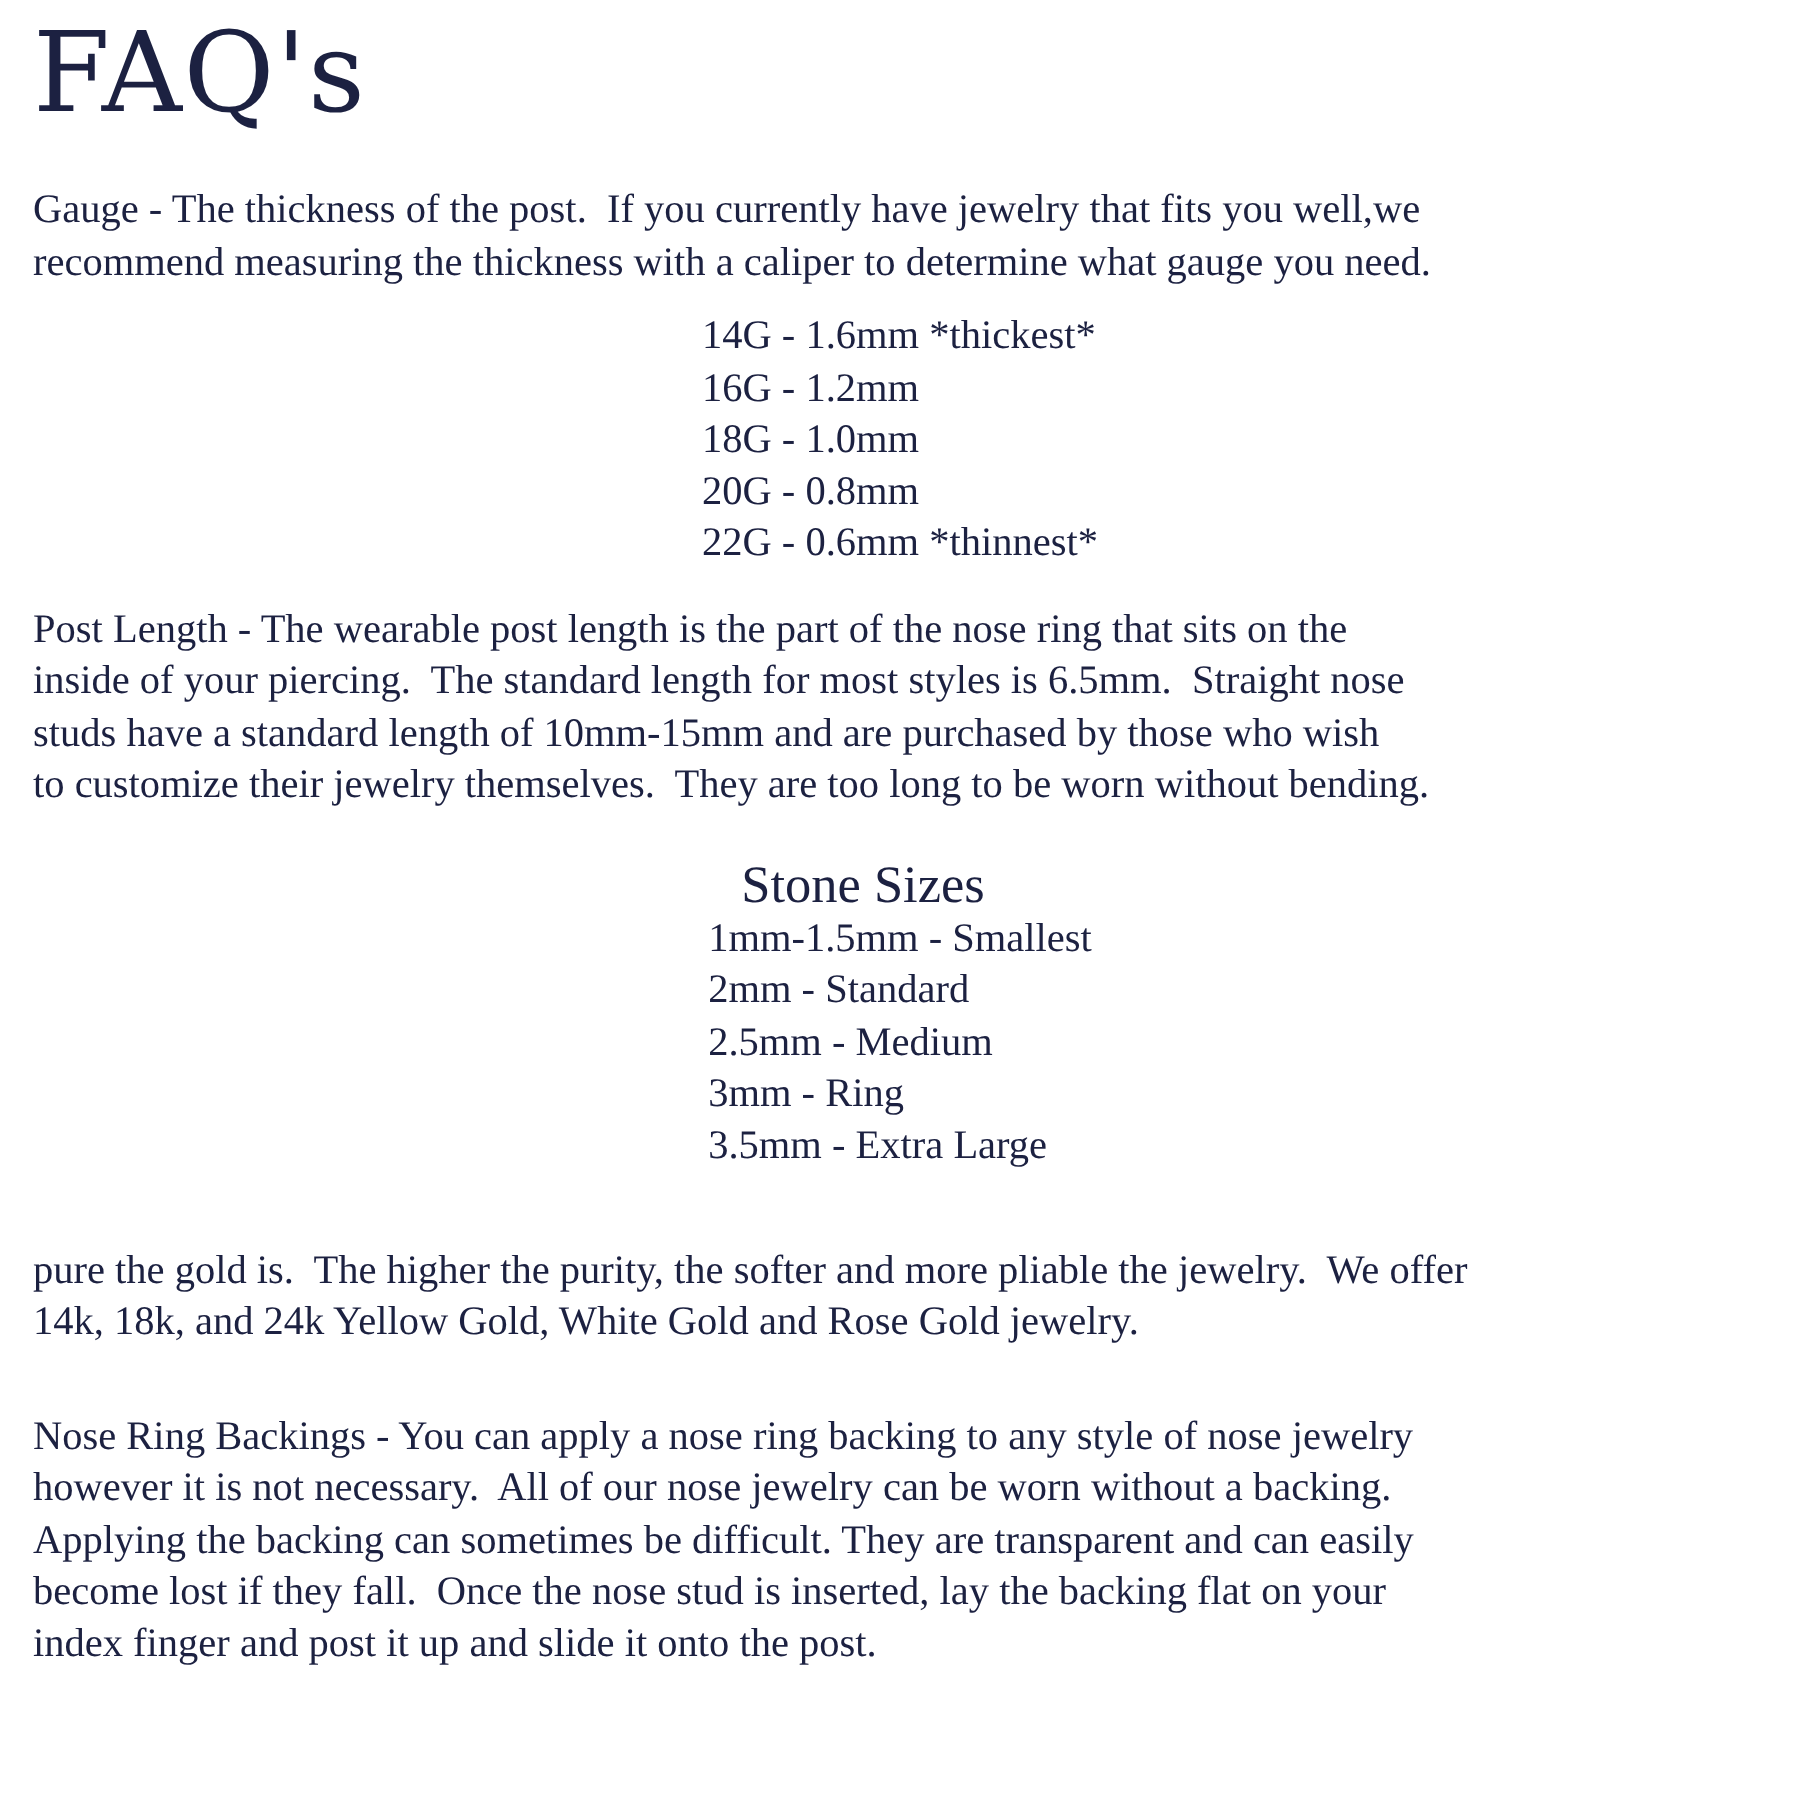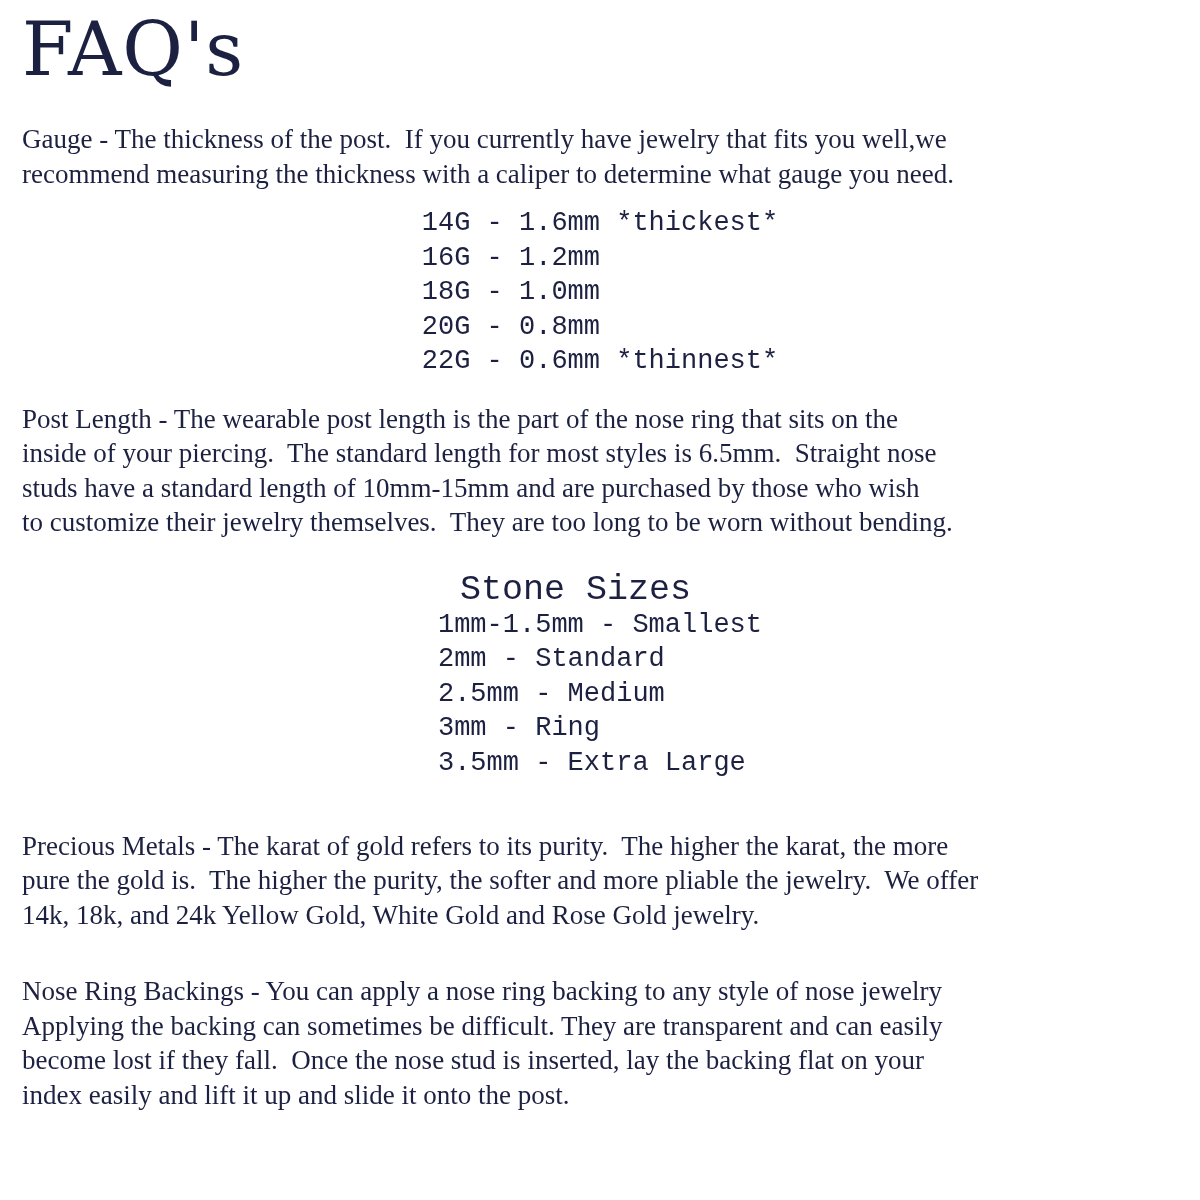--- a/index.html
+++ b/index.html
@@ -27,21 +27,21 @@
     margin: 6px 0 0 0;
     letter-spacing: 1px;
   }
   .para { margin: 0; }
   .line {
     font-size: 27px;
     line-height: 34.5px;
     white-space: pre;
   }
   .list-block {
-    font-family: Liberation Mono, monospace;
+    font-family: Liberation Serif, serif;
     width: fit-content;
     margin-left: auto;
     margin-right: auto;
   }
   .list-line {
     font-size: 27px;
     line-height: 34.6px;
     white-space: pre;
   }
   .stone-heading {
@@ -87,25 +87,25 @@
   <div class="list-block stone-block">
     <div class="stone-heading">Stone Sizes</div>
     <div class="list-line">1mm-1.5mm - Smallest</div>
     <div class="list-line">2mm - Standard</div>
     <div class="list-line">2.5mm - Medium</div>
     <div class="list-line">3mm - Ring</div>
     <div class="list-line">3.5mm - Extra Large</div>
   </div>
 
   <div class="para metals-para">
-    <div class="line">Precious Metals - The karat of gold refers to its purity.  The higher the karat, the more</div>
     <div class="line">pure the gold is.  The higher the purity, the softer and more pliable the jewelry.  We offer</div>
     <div class="line">14k, 18k, and 24k Yellow Gold, White Gold and Rose Gold jewelry.</div>
   </div>
 
   <div class="para backings-para">
     <div class="line">Nose Ring Backings - You can apply a nose ring backing to any style of nose jewelry</div>
+    <div class="line">however it is not necessary.  All of our nose jewelry can be worn without a backing.</div>
     <div class="line">Applying the backing can sometimes be difficult. They are transparent and can easily</div>
     <div class="line">become lost if they fall.  Once the nose stud is inserted, lay the backing flat on your</div>
-    <div class="line">index easily and lift it up and slide it onto the post.</div>
+    <div class="line">index finger and post it up and slide it onto the post.</div>
   </div>
 
 </div>
 
 </body></html>

